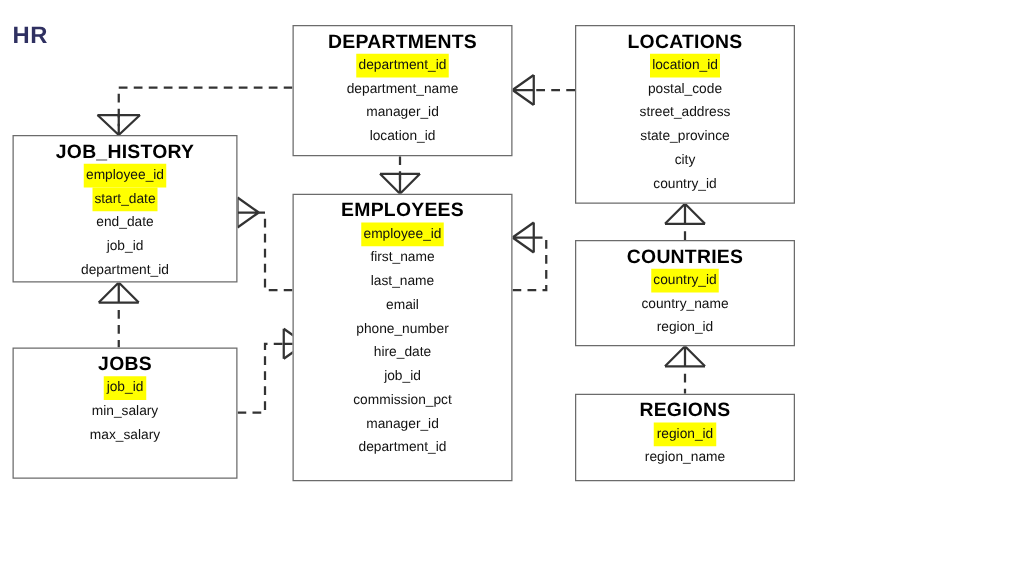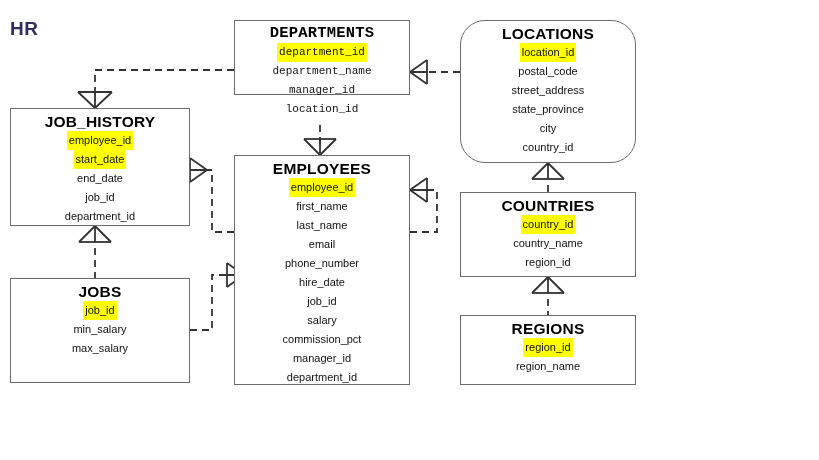--- a/index.html
+++ b/index.html
@@ -107,42 +107,41 @@
         <div class="attr"><span class="txt">end_date</span></div>
         <div class="attr"><span class="txt">job_id</span></div>
         <div class="attr"><span class="txt">department_id</span></div>
       </div>
       <div class="entity" style="left: 10px; top: 278px; width: 180px; height: 105px; border-color: rgb(107, 107, 107);">
         <div class="ent-title">JOBS</div>
         <div class="attr pk"><span class="txt" style="background: rgb(255, 255, 0);">job_id</span></div>
         <div class="attr"><span class="txt">min_salary</span></div>
         <div class="attr"><span class="txt">max_salary</span></div>
       </div>
-      <div class="entity" style="left: 234px; top: 20px; width: 176px; height: 75px; border-color: rgb(107, 107, 107); font-family: Liberation Mono, monospace;">
+      <div class="entity" style="left: 234px; top: 20px; width: 176px; height: 105px; border-color: rgb(107, 107, 107);">
         <div class="ent-title">DEPARTMENTS</div>
         <div class="attr pk"><span class="txt" style="background: rgb(255, 255, 0);">department_id</span></div>
         <div class="attr"><span class="txt">department_name</span></div>
         <div class="attr"><span class="txt">manager_id</span></div>
         <div class="attr"><span class="txt">location_id</span></div>
       </div>
       <div class="entity" style="left: 234px; top: 155px; width: 176px; height: 230px; border-color: rgb(107, 107, 107);">
         <div class="ent-title">EMPLOYEES</div>
         <div class="attr pk"><span class="txt" style="background: rgb(255, 255, 0);">employee_id</span></div>
         <div class="attr"><span class="txt">first_name</span></div>
         <div class="attr"><span class="txt">last_name</span></div>
         <div class="attr"><span class="txt">email</span></div>
         <div class="attr"><span class="txt">phone_number</span></div>
         <div class="attr"><span class="txt">hire_date</span></div>
         <div class="attr"><span class="txt">job_id</span></div>
-        <div class="attr"><span class="txt">salary</span></div>
         <div class="attr"><span class="txt">commission_pct</span></div>
         <div class="attr"><span class="txt">manager_id</span></div>
         <div class="attr"><span class="txt">department_id</span></div>
       </div>
-      <div class="entity" style="left: 460px; top: 20px; width: 176px; height: 143px; border-color: rgb(107, 107, 107); border-radius: 25px;">
+      <div class="entity" style="left: 460px; top: 20px; width: 176px; height: 143px; border-color: rgb(107, 107, 107);">
         <div class="ent-title">LOCATIONS</div>
         <div class="attr pk"><span class="txt" style="background: rgb(255, 255, 0);">location_id</span></div>
         <div class="attr"><span class="txt">postal_code</span></div>
         <div class="attr"><span class="txt">street_address</span></div>
         <div class="attr"><span class="txt">state_province</span></div>
         <div class="attr"><span class="txt">city</span></div>
         <div class="attr"><span class="txt">country_id</span></div>
       </div>
       <div class="entity" style="left: 460px; top: 192px; width: 176px; height: 85px; border-color: rgb(107, 107, 107);">
         <div class="ent-title">COUNTRIES</div>

